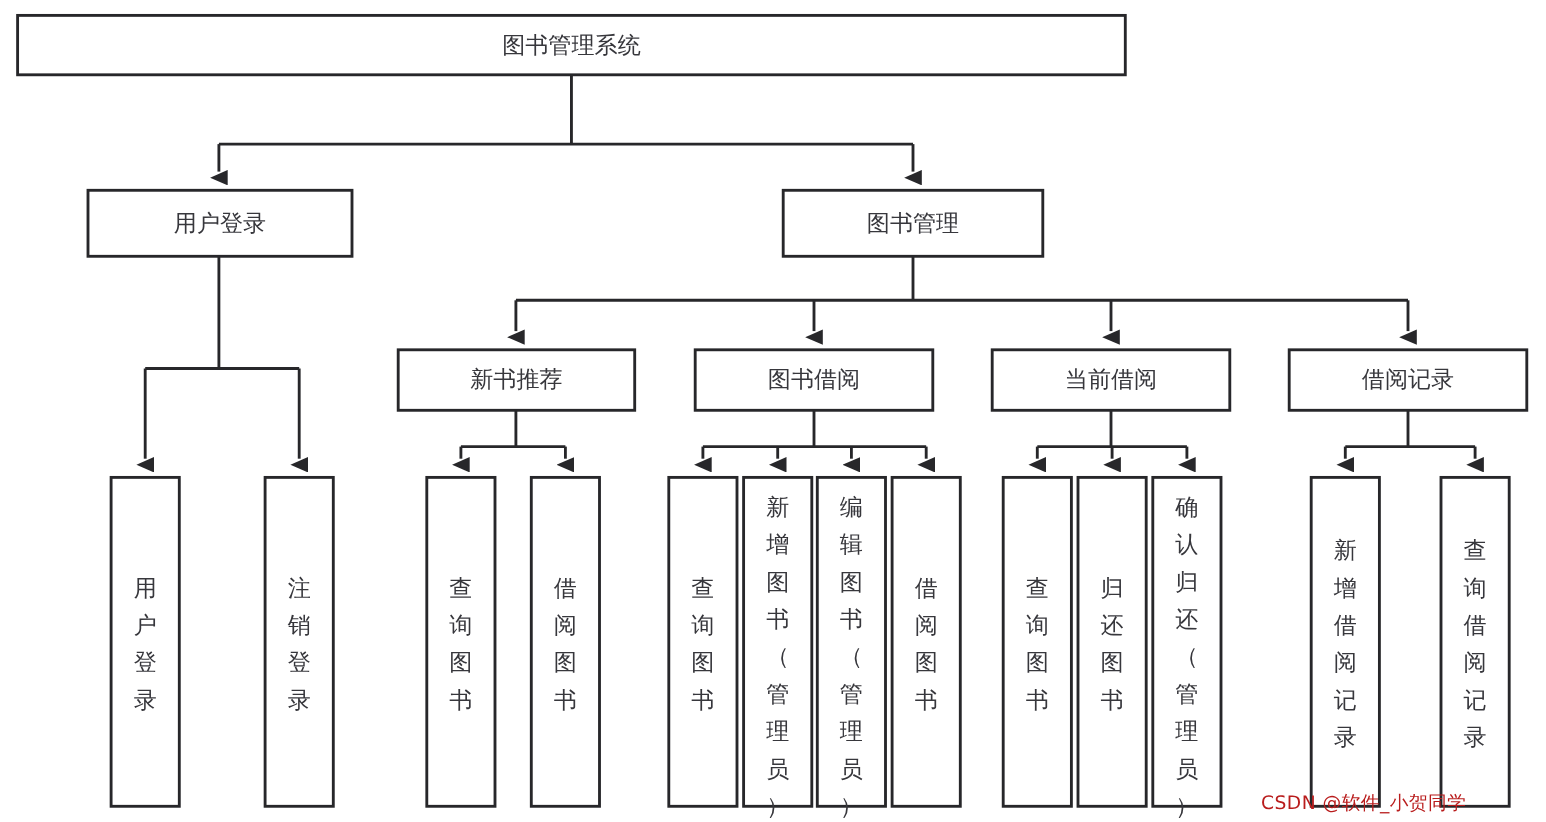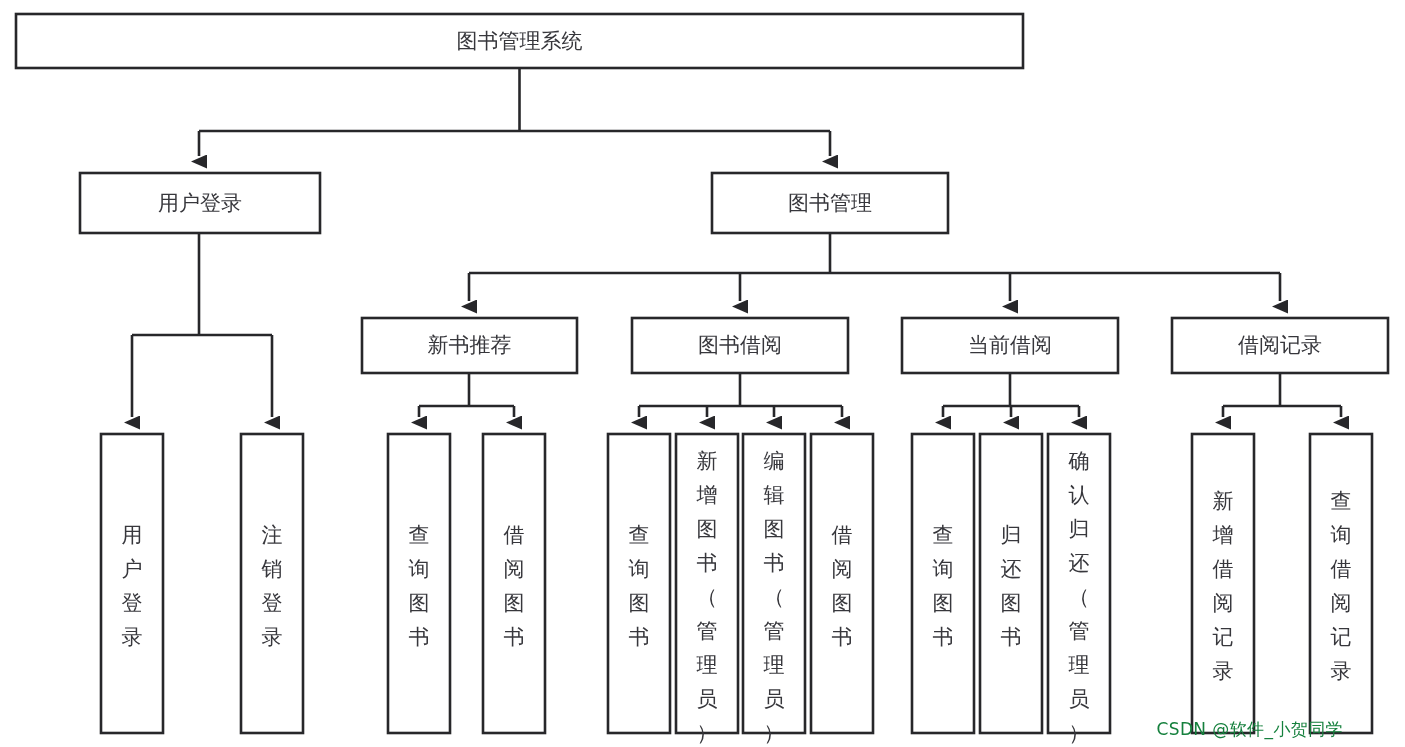--- a/index.html
+++ b/index.html
@@ -50,25 +50,25 @@
     stroke-width: 2.6;
     fill: none;
     stroke-linecap: butt;
   }
   .arrow-head {
     fill: #27272a;
     stroke: none;
   }
   .watermark-text {
     position: absolute;
-    right: 6px;
+    right: 16px;
     bottom: 6px;
     font-family: "DejaVu Sans", "Liberation Sans", sans-serif;
     font-size: 17px;
-    color: #15803d;
+    color: #b91c1c;
     white-space: nowrap;
     letter-spacing: 0.4px;
   }
 </style>
 </head>
 <body>
 
 <div id="diagram-root">
 
   <svg id="flow" viewBox="0 0 1405 747" xmlns="http://www.w3.org/2000/svg">

